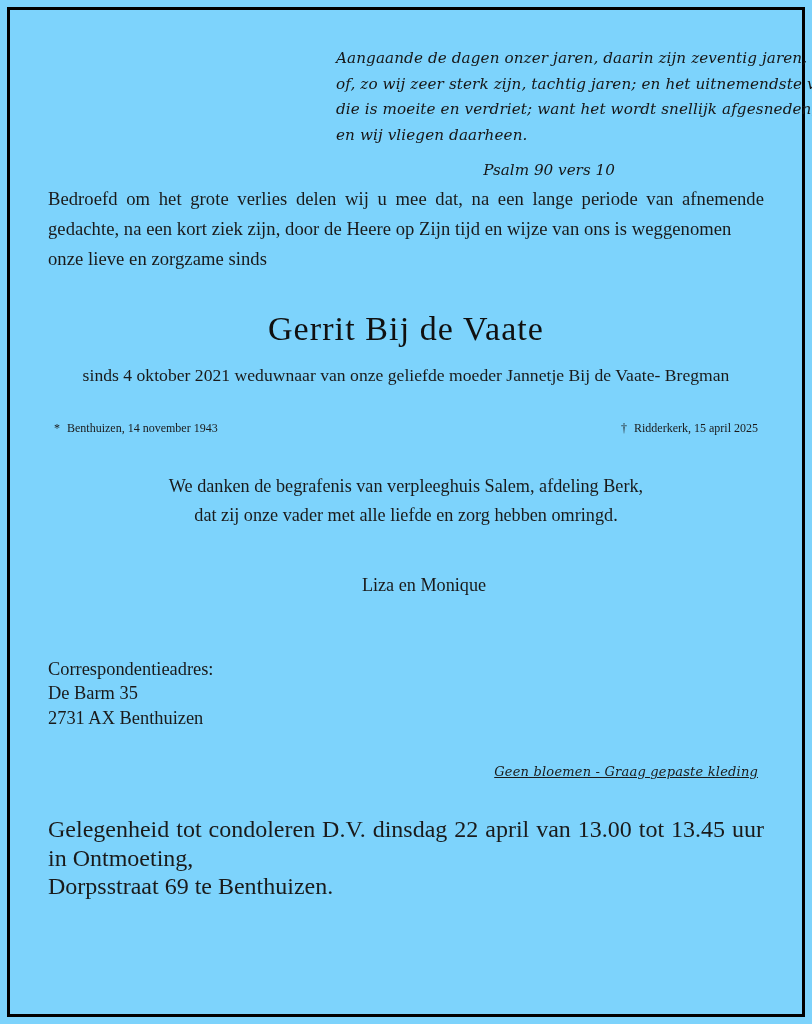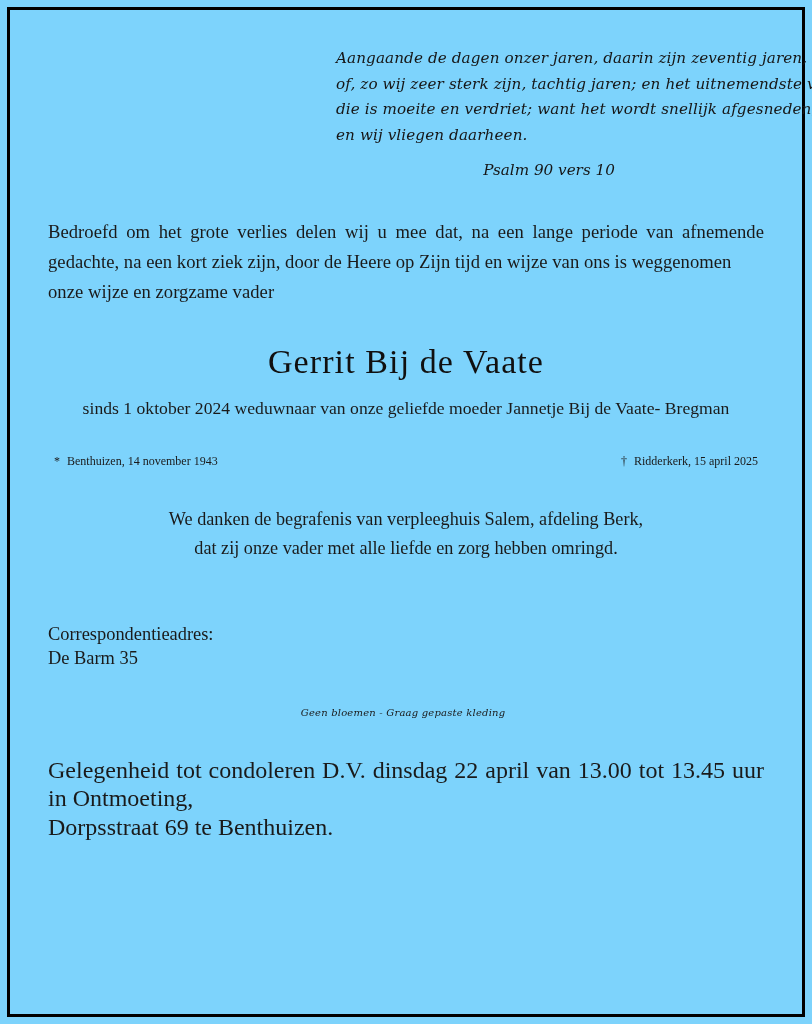--- a/index.html
+++ b/index.html
@@ -63,21 +63,20 @@
     font-size: 15.2px;
     line-height: 25.5px;
     color: #161616;
     text-align: center;
     margin-top: 10px;
     padding-right: 2px;
   }
 
   
   .intro {
-    margin-top: 33px;
     font-size: 18.6px;
     line-height: 30px;
     text-align: justify;
     text-justify: inter-word;
     letter-spacing: 0.05px;
   }
   .intro .last {
     display: block;
   }
 
@@ -144,27 +143,28 @@
     font-size: 18.4px;
     line-height: 24.5px;
   }
   .address div {
     white-space: nowrap;
   }
 
   
   .note {
     margin-top: 31px;
-    text-align: center;
+    text-align: right;
     font-family: "DejaVu Serif", "Liberation Serif", serif;
     font-style: italic;
-    font-size: 10px;
+    font-size: 13px;
     line-height: 22px;
     letter-spacing: 0.2px;
     padding-right: 6px;
+    text-decoration: underline;
   }
 
   
   .closing {
     margin-top: 32px;
   }
   .para {
     font-size: 24px;
     line-height: 28.5px;
     text-align: justify;
@@ -190,45 +190,47 @@
       <div class="psalm-line">Aangaande de dagen onzer jaren, daarin zijn zeventig jaren,</div>
       <div class="psalm-line">of, zo wij zeer sterk zijn, tachtig jaren; en het uitnemendste van</div>
       <div class="psalm-line">die is moeite en verdriet; want het wordt snellijk afgesneden,</div>
       <div class="psalm-line">en wij vliegen daarheen.</div>
       <div class="psalm-ref">Psalm 90 vers 10</div>
     </div>
 
     <div class="intro">
       <span>Bedroefd om het grote verlies delen wij u mee dat, na een lange periode van afnemende</span>
       <span>gedachte, na een kort ziek zijn, door de Heere op Zijn tijd en wijze van ons is weggenomen</span>
-      <span class="last">onze wijze en zorgzame vader</span>
+      <span class="last">onze lieve en zorgzame sinds</span>
     </div>
 
     <div class="name">Gerrit Bij de Vaate</div>
 
-    <div class="widow-line">sinds 1 oktober 2024 weduwnaar van onze geliefde moeder Jannetje Bij de Vaate- Bregman</div>
+    <div class="widow-line">sinds 4 oktober 2021 weduwnaar van onze geliefde moeder Jannetje Bij de Vaate- Bregman</div>
 
     <div class="dates">
       <div class="date-item">
         <span class="sym">*</span><span>Benthuizen, 14 november 1943</span>
       </div>
       <div class="date-item">
         <span class="sym">†</span><span>Ridderkerk, 15 april 2025</span>
       </div>
     </div>
 
     <div class="thanks">
       <div>We danken de begrafenis van verpleeghuis Salem, afdeling Berk,</div>
       <div>dat zij onze vader met alle liefde en zorg hebben omringd.</div>
     </div>
 
+    <div class="signature">Liza en Monique</div>
 
     <div class="address">
       <div>Correspondentieadres:</div>
       <div>De Barm 35</div>
+      <div>2731 AX  Benthuizen</div>
     </div>
 
     <div class="note">Geen bloemen - Graag gepaste kleding</div>
 
     <div class="closing">
 
       <div class="para">
         <span>Gelegenheid tot condoleren D.V. dinsdag 22 april van 13.00 tot 13.45 uur in Ontmoeting,</span>
         <span class="tail">Dorpsstraat 69 te Benthuizen.</span>
       </div>

